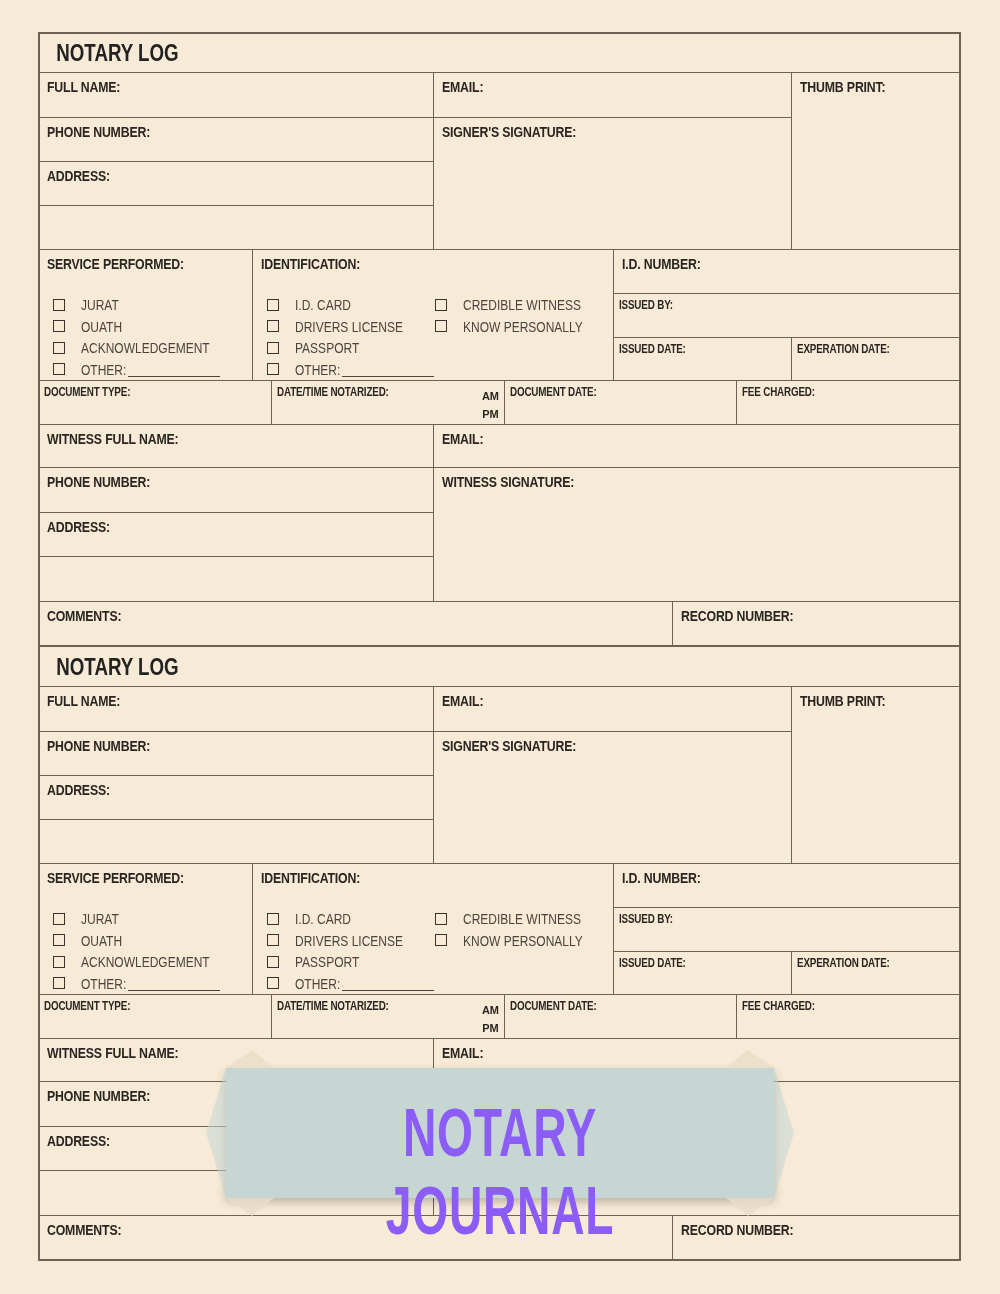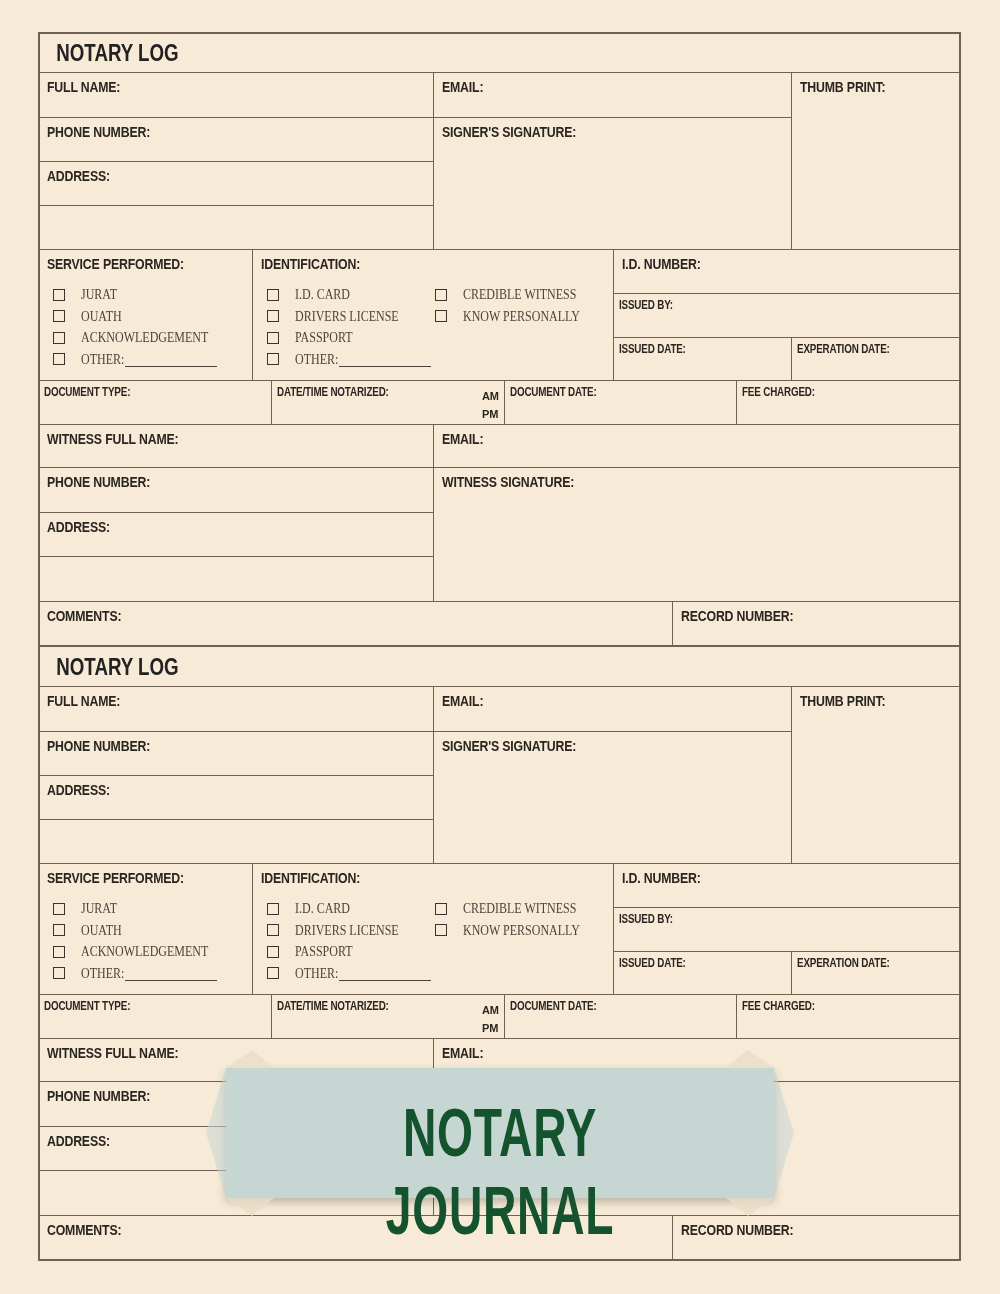--- a/index.html
+++ b/index.html
@@ -10,30 +10,30 @@
   .page { position: absolute; left: 38px; top: 32px; width: 923px; height: 1229px;
     border: 2px solid #6e6254; box-sizing: border-box; }
   .cell { position: absolute; box-sizing: border-box; border: 1px solid #6e6254; }
   .lbl { position: absolute; left: 8px; top: 5px; font-family: "Liberation Sans Narrow", "Liberation Sans", sans-serif;
     font-weight: bold; font-size: 15px; letter-spacing: -0.2px; transform: scaleX(0.82); transform-origin: left top;
     color: #2a2520; white-space: nowrap; }
   .lbl.small { font-size: 12px; top: 4px; left: 5px; }
   .title { position: absolute; left: 0; right: 0; top: 6px; font-weight: bold; font-size: 24px;
     color: #222; }
   .title span { display: inline-block; transform: scaleX(0.78); }
-  .cb-list { position: absolute; left: 14px; top: 34px; font-family: Liberation Serif, serif; }
+  .cb-list { position: absolute; left: 14px; top: 44px; }
   .cb { height: 21.5px; display: flex; align-items: center; white-space: nowrap; }
   .box { width: 10px; height: 10px; border: 1.5px solid #3a342e; margin-right: 16px; flex: none; }
   .cb-text { font-size: 15px; color: #4a443c; display: inline-block; transform: scaleX(0.8); transform-origin: left center; }
   .line { display: inline-block; width: 92px; border-bottom: 1px solid #4a443c; height: 14px; margin-left: -10px; }
-  .ampm { position: absolute; right: 5px; top: 6px; font-size: 11px; font-weight: bold; line-height: 18px; text-align: left; color: #2a2520; }
+  .ampm { position: absolute; right: 5px; top: 6px; font-size: 11px; font-weight: bold; line-height: 18px; text-align: center; color: #2a2520; }
   .banner { position: absolute; left: 226px; top: 1068px; width: 548px; height: 130px; }
   .banner svg { position: absolute; left: -22px; top: -18px; }
   .banner-text { position: absolute; left: 0; right: 0; top: 25px; text-align: center; font-weight: bold; font-size: 68px;
-    color: #14532d; }
+    color: #8b5cf6; }
   .banner-text span { display: inline-block; transform: scaleX(0.68); letter-spacing: 1px; }
 </style>
 </head>
 <body>
 
 <div class="page"></div>
 
 <div id="logs">
   <div class="log" style="position: absolute; left: 0px; top: 32px;">
     <div class="cell" style="left:38px;top:0;width:923px;height:41px;">

